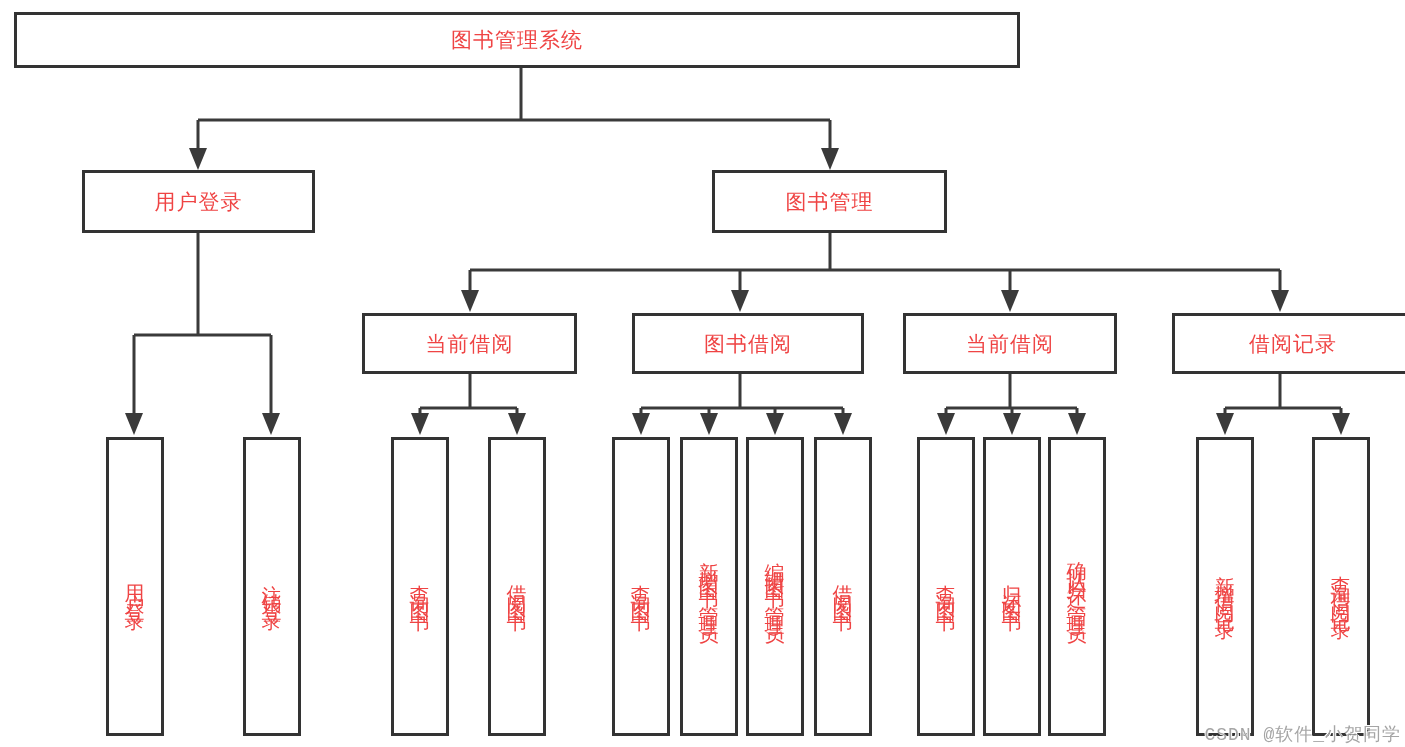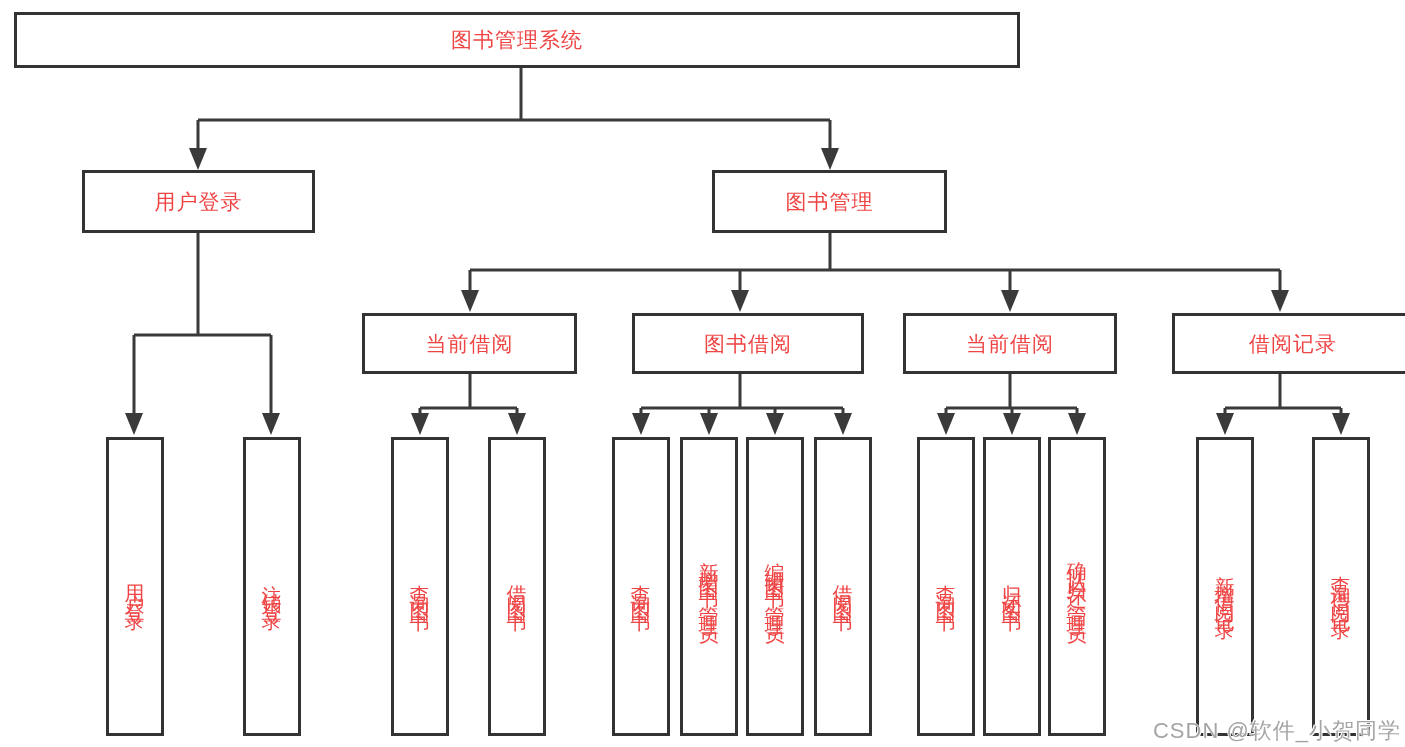--- a/index.html
+++ b/index.html
@@ -33,25 +33,26 @@
     writing-mode:vertical-rl;
     text-orientation:mixed;
     font-size:20px;
     letter-spacing:9px;
     line-height:1;
     white-space:nowrap;
   }
   .watermark{
     position:absolute;
     right:4px;bottom:1px;
-    font-size:22px;
+    font-size:18px;
     color:#a5a5a5;
     letter-spacing:1px;
     text-shadow:1px 1px 0 #ffffff,-1px -1px 0 #ffffff;
     z-index:5;
+    font-family:Liberation Mono, monospace;
   }
 </style>
 </head>
 <body>
 
 <div class="canvas">
 
   <svg class="connectors" width="1405" height="747" viewBox="0 0 1405 747">
     <g fill="none" stroke="#3a3a3a" stroke-width="3">
 

